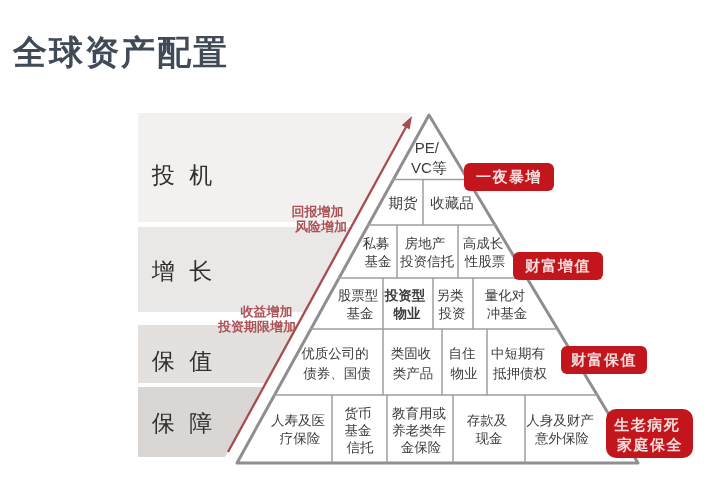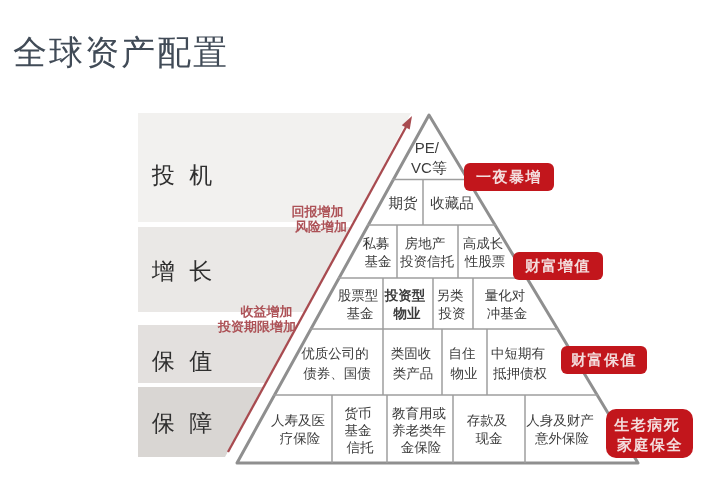--- a/index.html
+++ b/index.html
@@ -1,18 +1,18 @@
 <!DOCTYPE html>
 <html><head>
 <meta charset="utf-8">
 <style>
   html,body{margin:0;padding:0;background:#ffffff;}
   .stage{position:relative;width:711px;height:500px;background:#ffffff;overflow:hidden;
          font-family:"Liberation Sans",sans-serif;}
-  .stage h1{position:absolute;left:13px;top:34px;margin:0;font-size:34px;font-weight:400;
+  .stage h1{position:absolute;left:13px;top:34px;margin:0;font-size:34px;font-weight:700;
             color:#414b57;letter-spacing:2px;line-height:1.1;}
   svg{position:absolute;left:0;top:0;font-family:"Liberation Sans",sans-serif;}
   svg text{user-select:none;}
 </style>
 </head>
 <body>
 
 <div class="stage">
   <h1>全球资产配置</h1>
 

